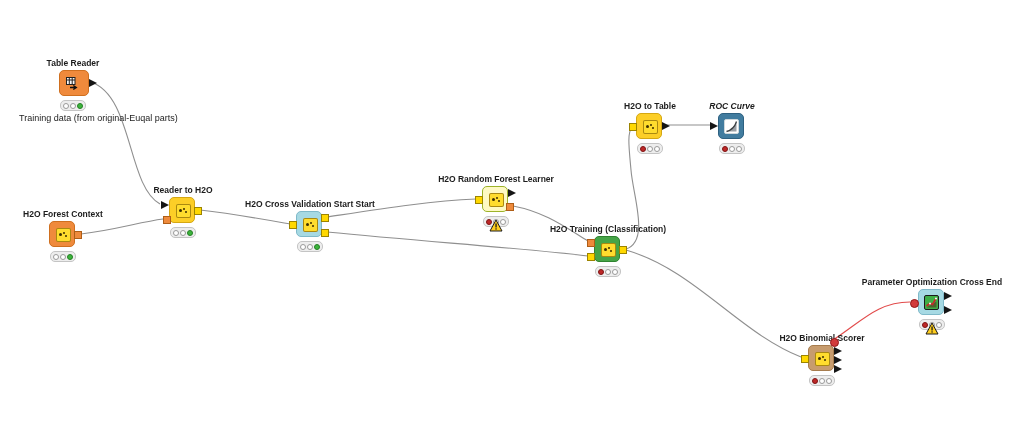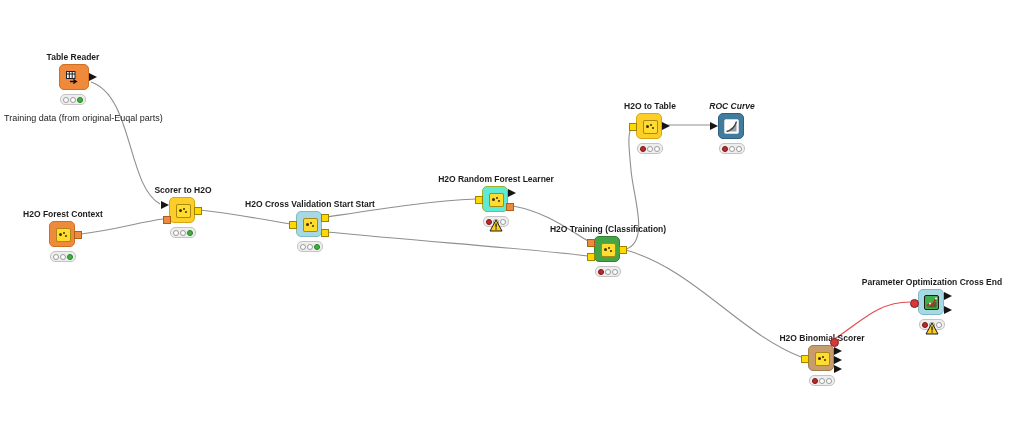--- a/index.html
+++ b/index.html
@@ -7,28 +7,28 @@
           font-family:"Liberation Sans",sans-serif;}
   #wires{position:absolute;left:0;top:0;width:1024px;height:422px;z-index:1;}
   #wires path{fill:none;stroke:#8f8f8f;stroke-width:1.1;}
   #wires path.flowvar{stroke:#e24c4c;stroke-width:1.2;}
 
   .node{position:absolute;width:26px;height:26px;border-radius:5px;box-sizing:border-box;
         border:1px solid transparent;z-index:2;}
   .node.orange{background:#ef8a3c;border-color:#cf6f1f;}
   .node.yellow{background:#fcce27;border-color:#d5a712;text-align:right;}
   .node.blue{background:#a6d9e3;border-color:#7fb9c9;}
-  .node.lime{background:#5eead4;border-color:#9db32a;}
+  .node.lime{background:#fef9c3;border-color:#9db32a;}
   .node.green{background:#46a447;border-color:#2f8330;}
   .node.steel{background:#417c9f;border-color:#2e6181;font-style:italic;}
   .node.tan{background:#c79c6e;border-color:#a67c4e;}
 
   .title{position:absolute;left:13px;top:-13px;transform:translateX(-50%);white-space:nowrap;
          font-size:8.5px;font-weight:bold;color:#1c1c1c;letter-spacing:0;}
-  .annotation{position:absolute;left:4px;top:113px;font-size:9px;color:#1d1d1d;z-index:2;white-space:nowrap;}
+  .annotation{position:absolute;left:19px;top:113px;font-size:9px;color:#1d1d1d;z-index:2;white-space:nowrap;}
 
   .chip{position:absolute;left:6px;top:6px;width:13px;height:12px;background:#ffdc2e;
         border:1px solid rgba(125,92,0,.65);border-radius:2px;}
   .chip i{position:absolute;border-radius:50%;background:#3d2e00;}
   .chip i.d1{left:2px;top:4px;width:3px;height:3px;}
   .chip i.d2{left:6px;top:3px;width:2px;height:2px;}
   .chip i.d3{left:8px;top:6px;width:2px;height:2px;}
 
   .glyph{position:absolute;left:5px;top:5px;width:15px;height:15px;}
 
@@ -62,21 +62,21 @@
     <path d="M327,232 C430,242 520,248 588,256"></path>
     <path d="M513,206 C545,212 565,227 588,241"></path>
     <path d="M626,249 C650,241 633,196 631,170 C629,148 627,133 632,127"></path>
     <path d="M626,250 C695,270 738,332 801,357"></path>
     <path d="M664,125 L710,125"></path>
     <path class="flowvar" d="M833,340 C862,321 878,302 910,302"></path>
   </svg>
 
   <div class="annotation">Training data (from original-Euqal parts)</div>
 
-  <div class="node orange" style="left:59px;top:64px;padding-left:28px;">
+  <div class="node orange" style="left:59px;top:70px;padding-left:28px;">
     <div class="title">Table Reader</div>
     <svg class="glyph" viewBox="0 0 15 15">
       <rect x="1.5" y="1.5" width="8.5" height="7" fill="#f6f6f6" stroke="#222" stroke-width="1"></rect>
       <line x1="1.5" y1="4" x2="10" y2="4" stroke="#222" stroke-width="1"></line>
       <line x1="4.3" y1="1.5" x2="4.3" y2="8.5" stroke="#222" stroke-width="1"></line>
       <line x1="7.2" y1="1.5" x2="7.2" y2="8.5" stroke="#222" stroke-width="1"></line>
       <path d="M5,11.5 L10.5,11.5 M8.3,9.5 L11.3,11.5 L8.3,13.5" fill="none" stroke="#111" stroke-width="1.4"></path>
     </svg>
     <span class="port-tri" style="right:-9px;top:8px;"></span>
     <div class="traffic">
@@ -95,21 +95,21 @@
       </span>
     <span class="port-sq po" style="right:-8px;top:9px;"></span>
     <div class="traffic">
       <b></b>
         <b></b>
         <b class="lit-green"></b>
     </div>
   </div>
 
   <div class="node yellow" style="left:169px;top:197px;">
-    <div class="title">Scorer to H2O</div>
+    <div class="title">Reader to H2O</div>
     <span class="chip">
         <i class="d1"></i>
         <i class="d2"></i>
         <i class="d3"></i>
       </span>
     <span class="port-tri" style="left:-9px;top:3px;"></span>
     <span class="port-sq po" style="left:-7px;top:18px;"></span>
     <span class="port-sq py" style="right:-8px;top:9px;"></span>
     <div class="traffic">
       <b></b>

